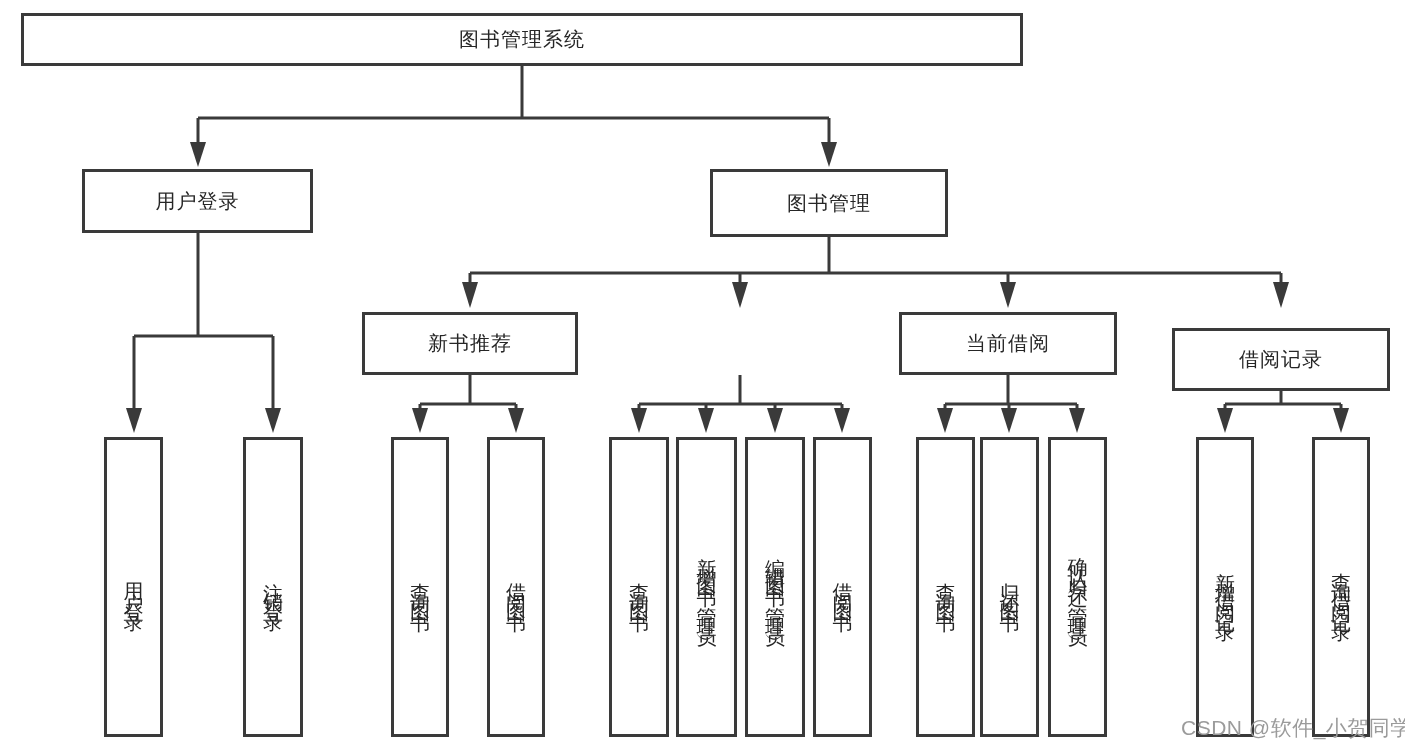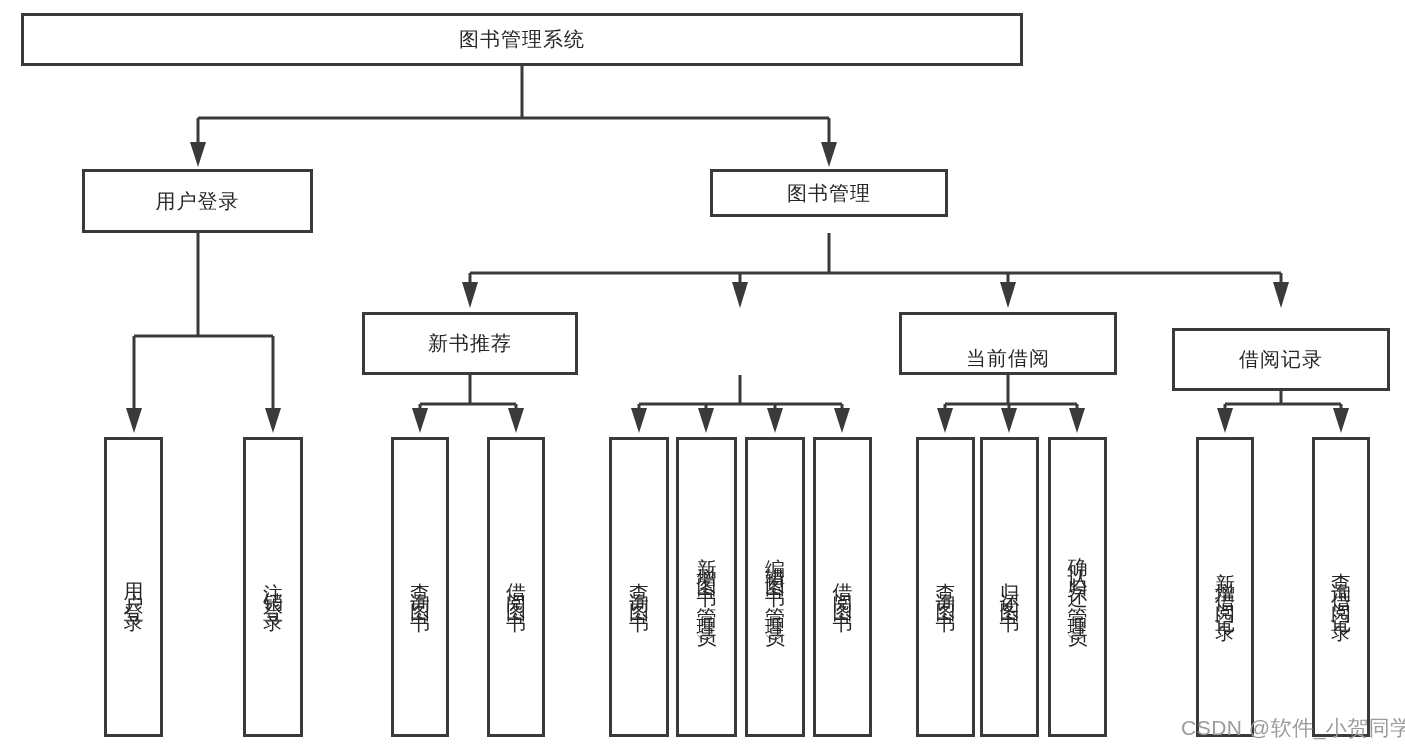--- a/index.html
+++ b/index.html
@@ -114,28 +114,28 @@
     </g>
   </svg>
 
   <div class="box" style="left:21px; top:13px; width:1002px; height:53px;">
     <span>图书管理系统</span>
   </div>
 
   <div class="box" style="left:82px; top:169px; width:231px; height:64px;">
     <span>用户登录</span>
   </div>
-  <div class="box" style="left:710px; top:169px; width:238px; height:48px;">
+  <div class="box" style="left:710px; top:169px; width:238px; height:68px;">
     <span>图书管理</span>
   </div>
 
   <div class="box" style="left:362px; top:312px; width:216px; height:63px;">
     <span>新书推荐</span>
   </div>
-  <div class="box" style="left:899px; top:312px; width:218px; height:63px;align-items:flex-end;">
+  <div class="box" style="left:899px; top:312px; width:218px; height:63px;">
     <span>当前借阅</span>
   </div>
   <div class="box" style="left:1172px; top:312px; width:218px; height:63px;margin-top:16px;">
     <span>借阅记录</span>
   </div>
 
   <div class="box leaf" style="left:104px; top:437px; width:59px; height:300px;">
     <span>用户登录</span>
   </div>
   <div class="box leaf" style="left:243px; top:437px; width:60px; height:300px;">

